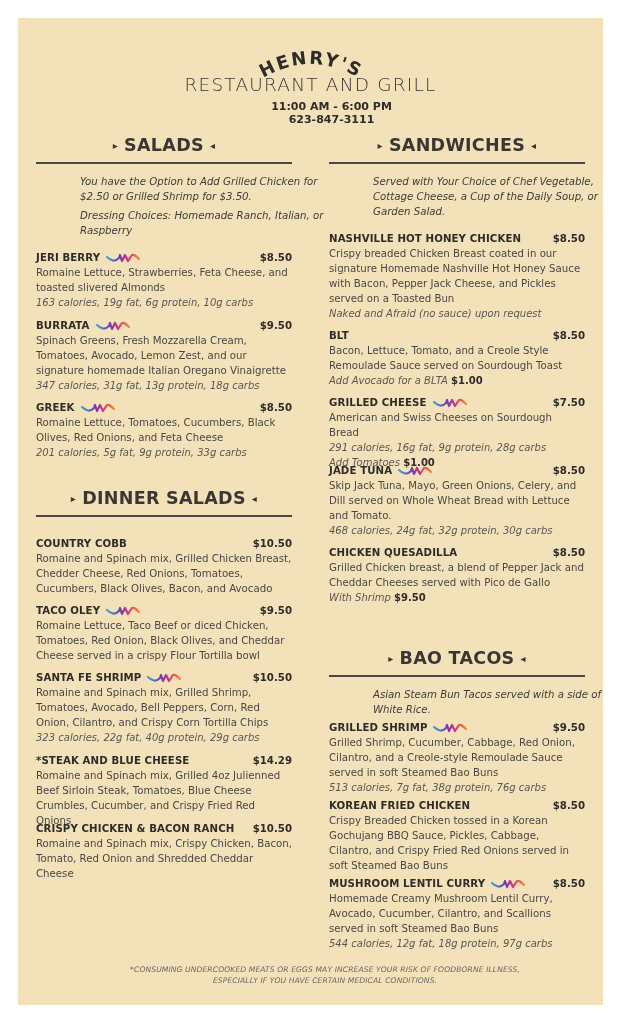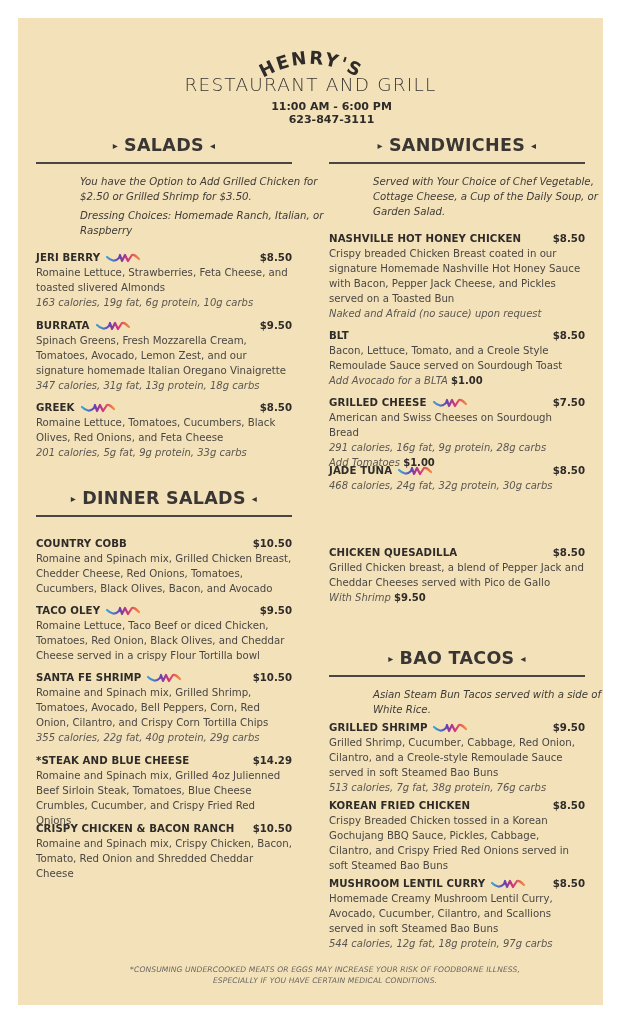--- a/index.html
+++ b/index.html
@@ -145,21 +145,21 @@
       <div class="item-head">
           <span class="item-name">
             <span>SANTA FE SHRIMP</span>
             <svg class="wave">
               <use href="#wave"></use>
             </svg>
           </span>
           <span class="item-price">$10.50</span>
         </div>
       <div class="desc">Romaine and Spinach mix, Grilled Shrimp, Tomatoes, Avocado, Bell Peppers, Corn, Red Onion, Cilantro, and Crispy Corn Tortilla Chips</div>
-      <div class="nut">355 calories, 22g fat, 40g protein, 29g carbs</div>
+      <div class="nut">323 calories, 22g fat, 40g protein, 29g carbs</div>
     </div>
 
     <div class="item" style="top:735px">
       <div class="item-head">
           <span class="item-name">
             <span>*STEAK AND BLUE CHEESE</span>
           </span>
           <span class="item-price">$14.29</span>
         </div>
       <div class="desc">Romaine and Spinach mix, Grilled 4oz Julienned Beef Sirloin Steak, Tomatoes, Blue Cheese Crumbles, Cucumber, and Crispy Fried Red Onions</div>
@@ -224,20 +224,21 @@
     <div class="item" style="top:445px">
       <div class="item-head">
           <span class="item-name">
             <span>JADE TUNA</span>
             <svg class="wave">
               <use href="#wave"></use>
             </svg>
           </span>
           <span class="item-price">$8.50</span>
         </div>
+      <div class="desc">Skip Jack Tuna, Mayo, Green Onions, Celery, and Dill served on Whole Wheat Bread with Lettuce and Tomato.</div>
       <div class="nut">468 calories, 24g fat, 32g protein, 30g carbs</div>
     </div>
 
     <div class="item" style="top:527px">
       <div class="item-head">
           <span class="item-name">
             <span>CHICKEN QUESADILLA</span>
           </span>
           <span class="item-price">$8.50</span>
         </div>

